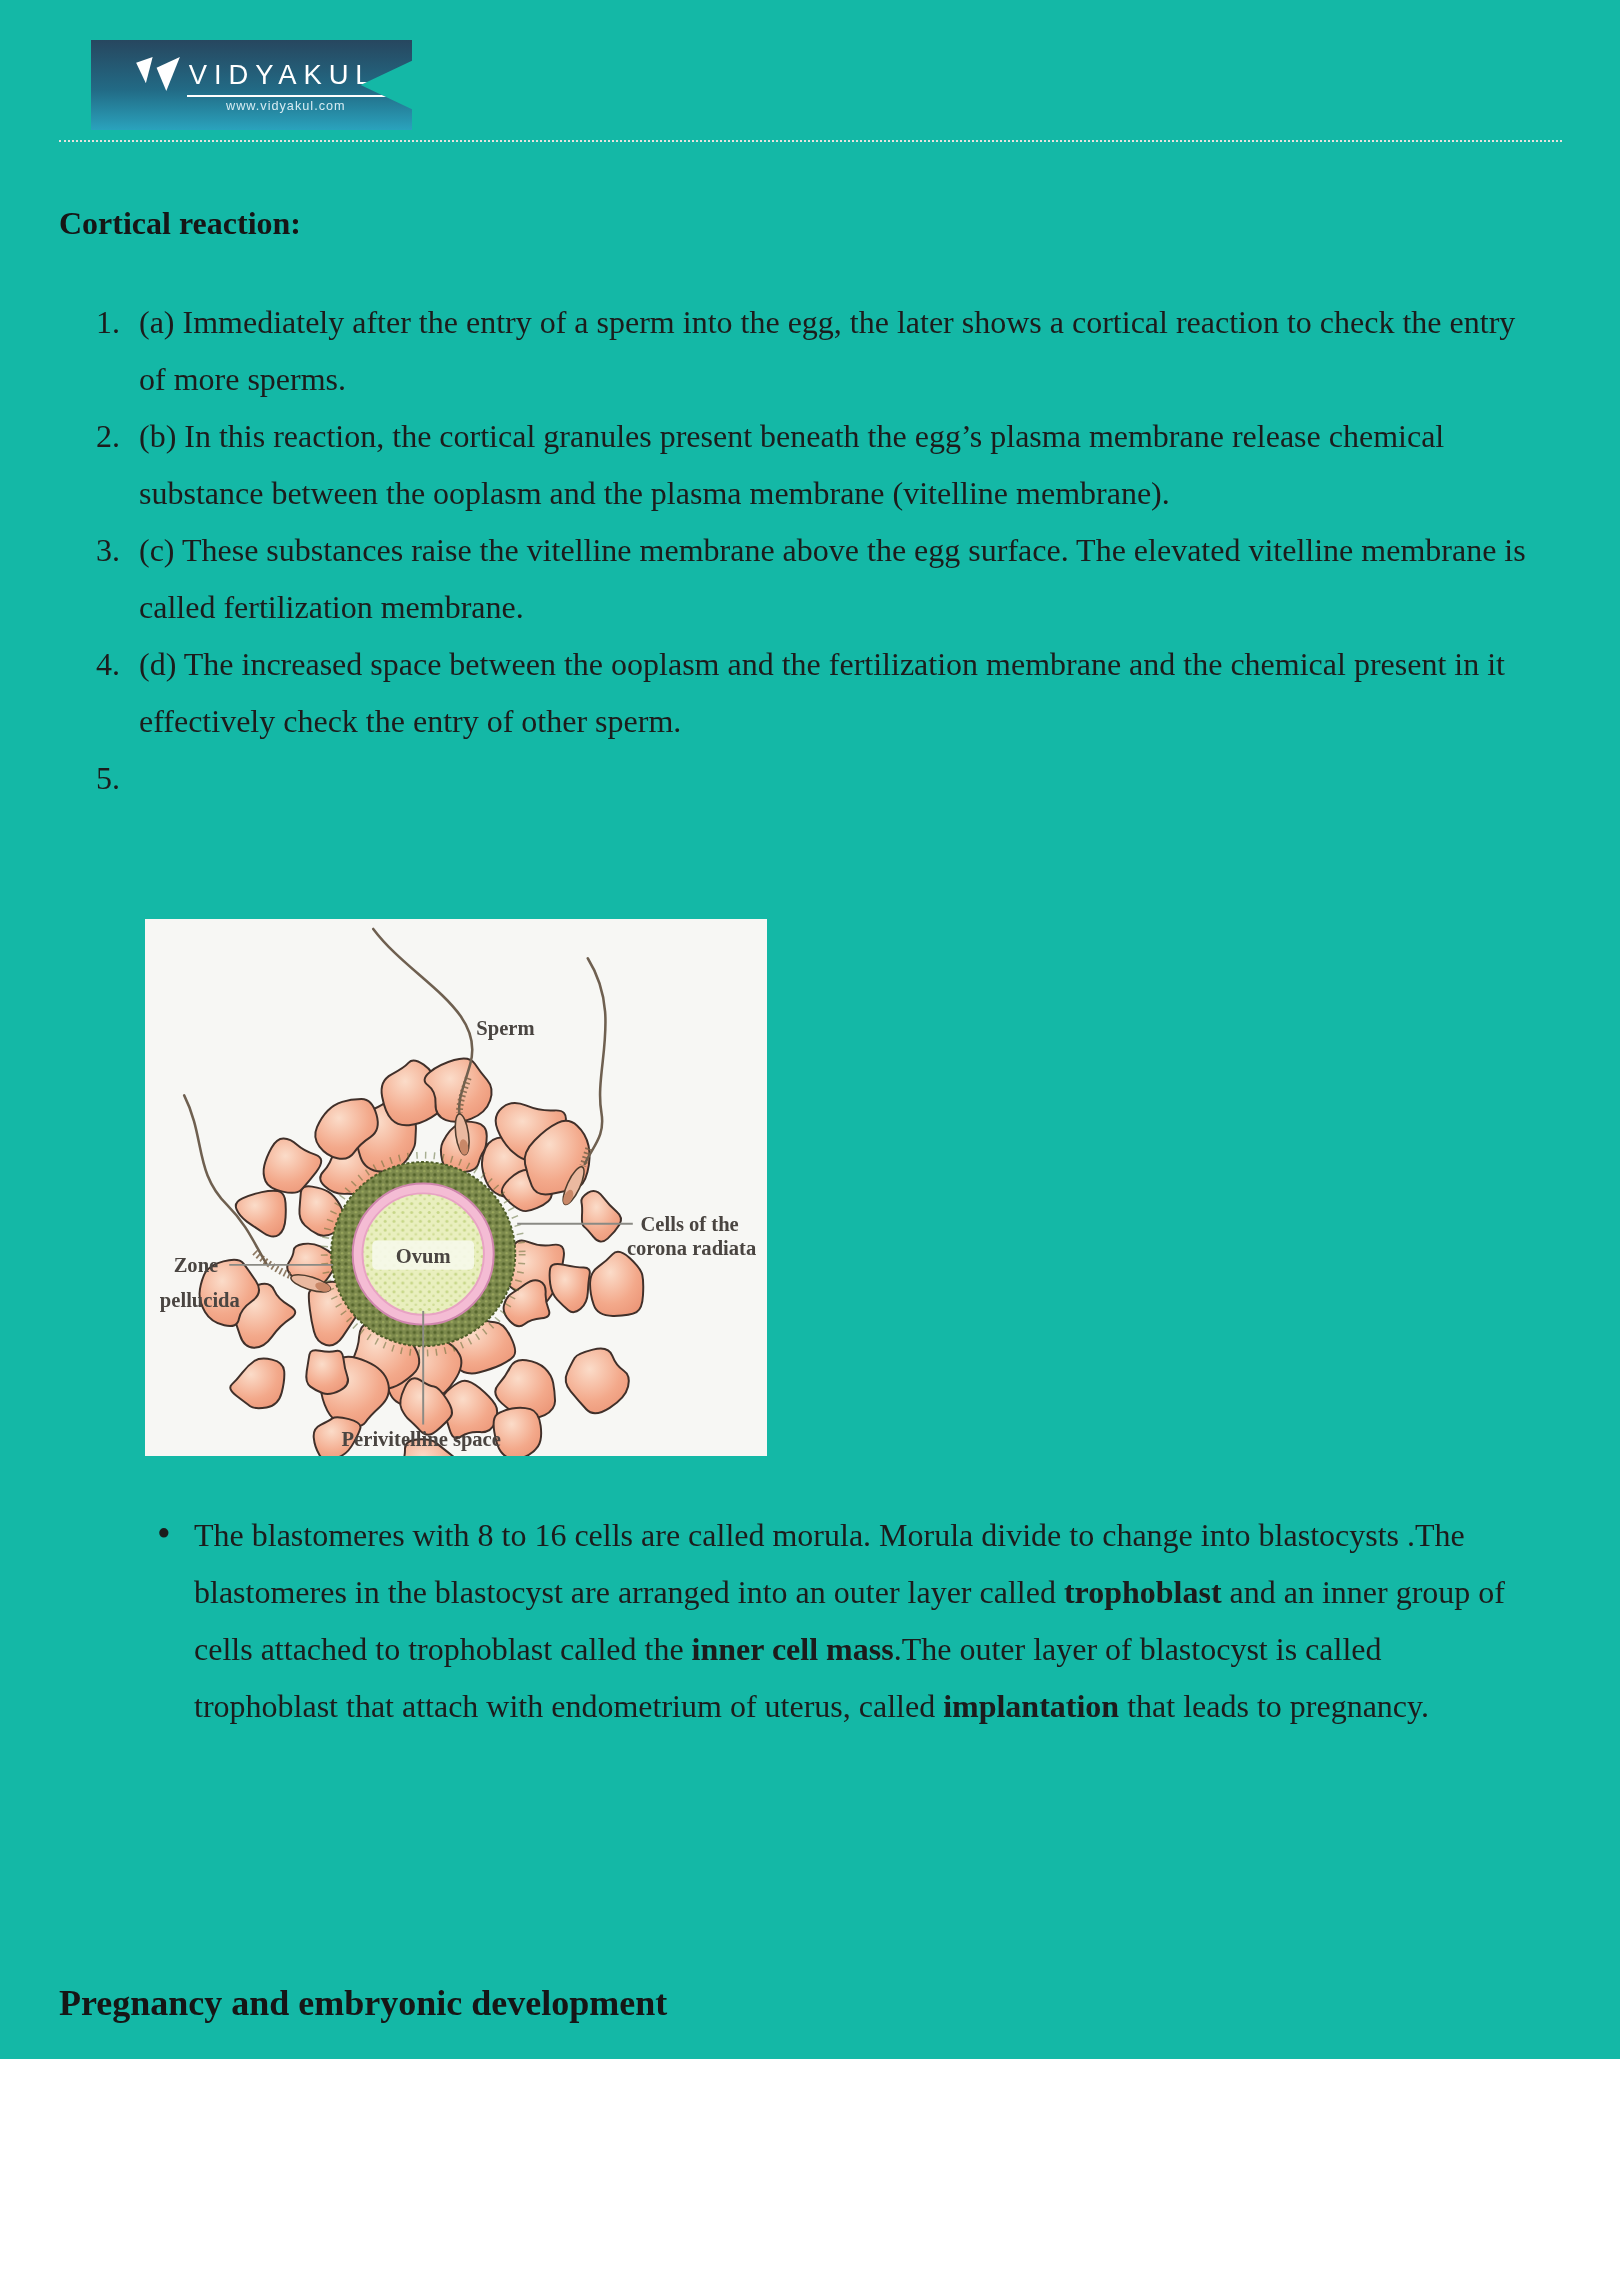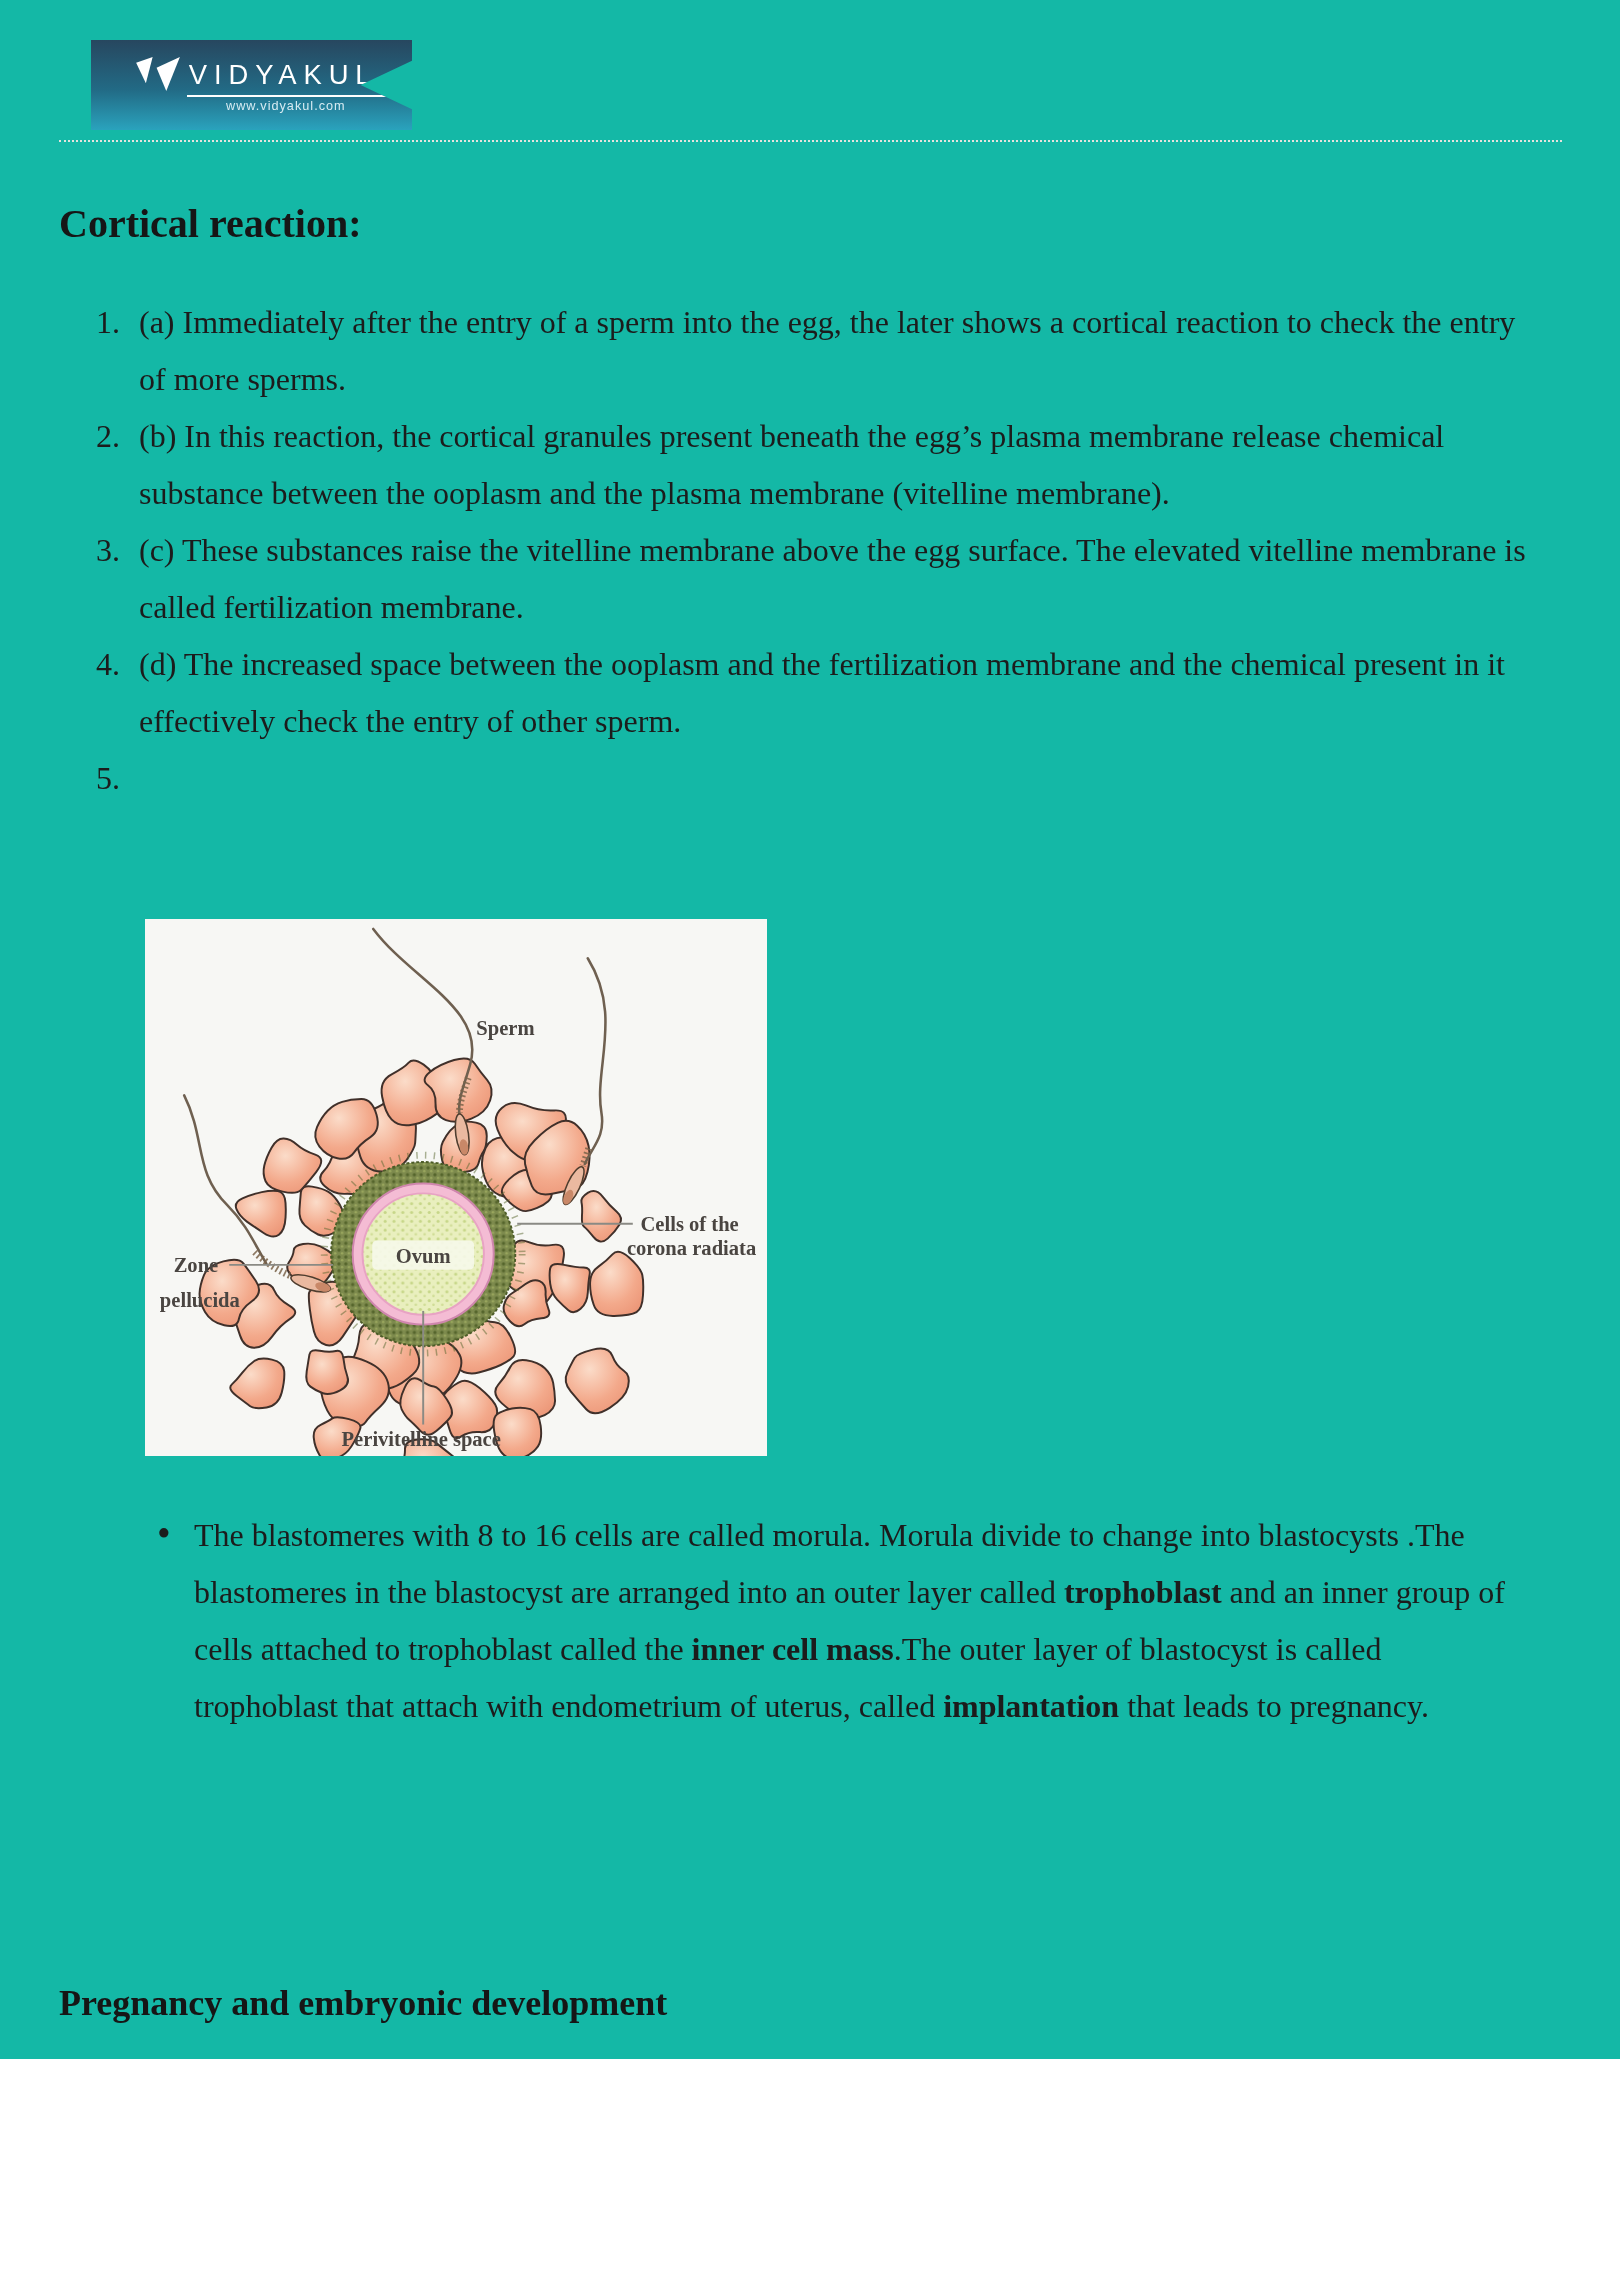--- a/index.html
+++ b/index.html
@@ -17,21 +17,21 @@
     letter-spacing:6.9px;font-weight:400;line-height:29px;}
   #brand-underline{width:206px;height:2px;background:#ffffff;margin:2.9px 0 2px 51px;}
   #brand-url{font-family:"Liberation Sans",sans-serif;color:#d8ecf3;font-size:12.7px;
     letter-spacing:1px;margin-left:90px;}
   .divider{position:absolute;left:59px;width:1503px;border-top:2.9px dotted #e4e4de;height:0;}
   #header-divider{top:140px;}
   #footer-divider{top:2148px;}
 
   
   h1,h2{position:absolute;left:59px;margin:0;font-weight:bold;color:#161616;}
-  #title-cortical{top:202px;font-size:40px;line-height:43px;}
+  #title-cortical{top:202px;font-size:32px;line-height:43px;}
   #title-pregnancy{top:1982px;font-size:36px;line-height:43px;}
 
   
   #numbered-list{position:absolute;left:59px;top:294px;width:1470px;margin:0;padding:0;
     list-style:none;font-size:32px;line-height:57px;}
   #numbered-list li{position:relative;padding-left:80px;}
   #numbered-list .num{position:absolute;left:0;top:0;width:61px;text-align:right;}
 
   
   #bullet-list{position:absolute;left:157px;top:1507px;width:1372px;margin:0;padding:0;

